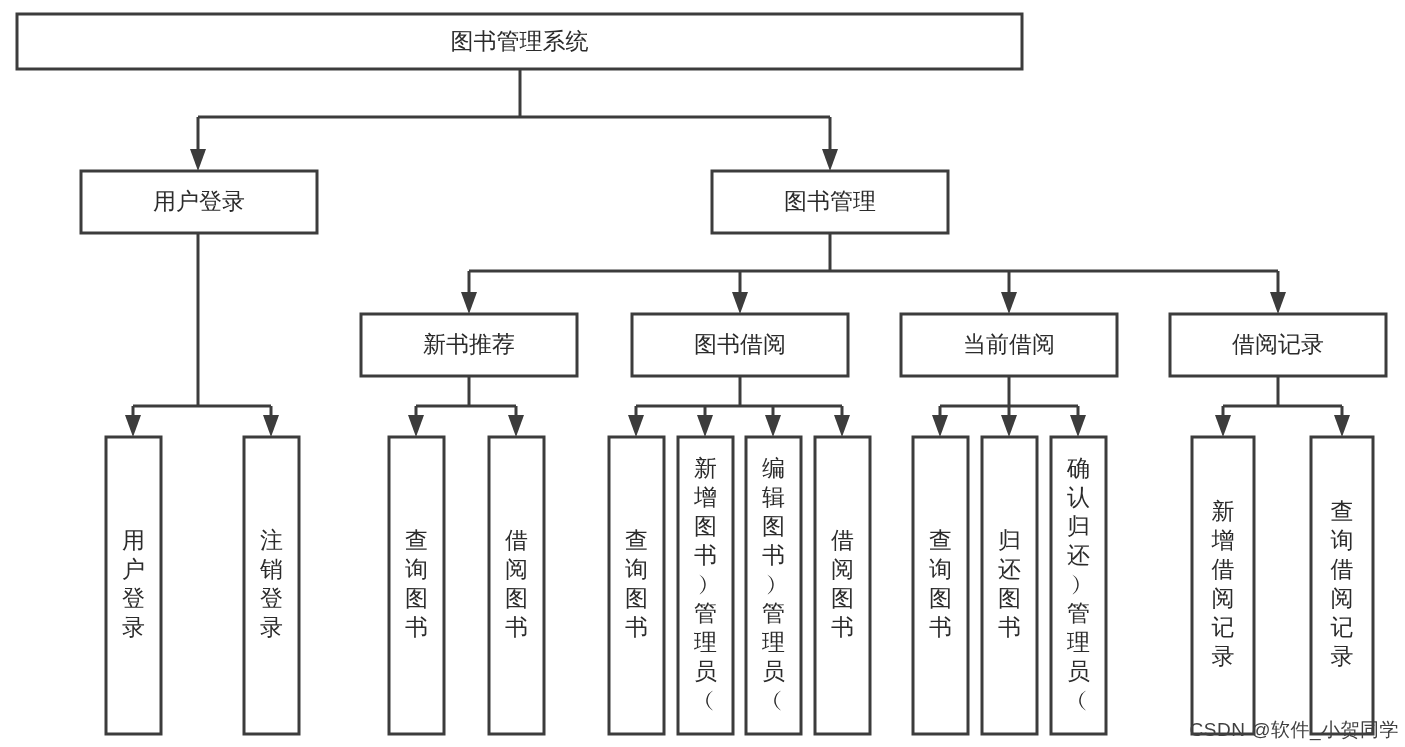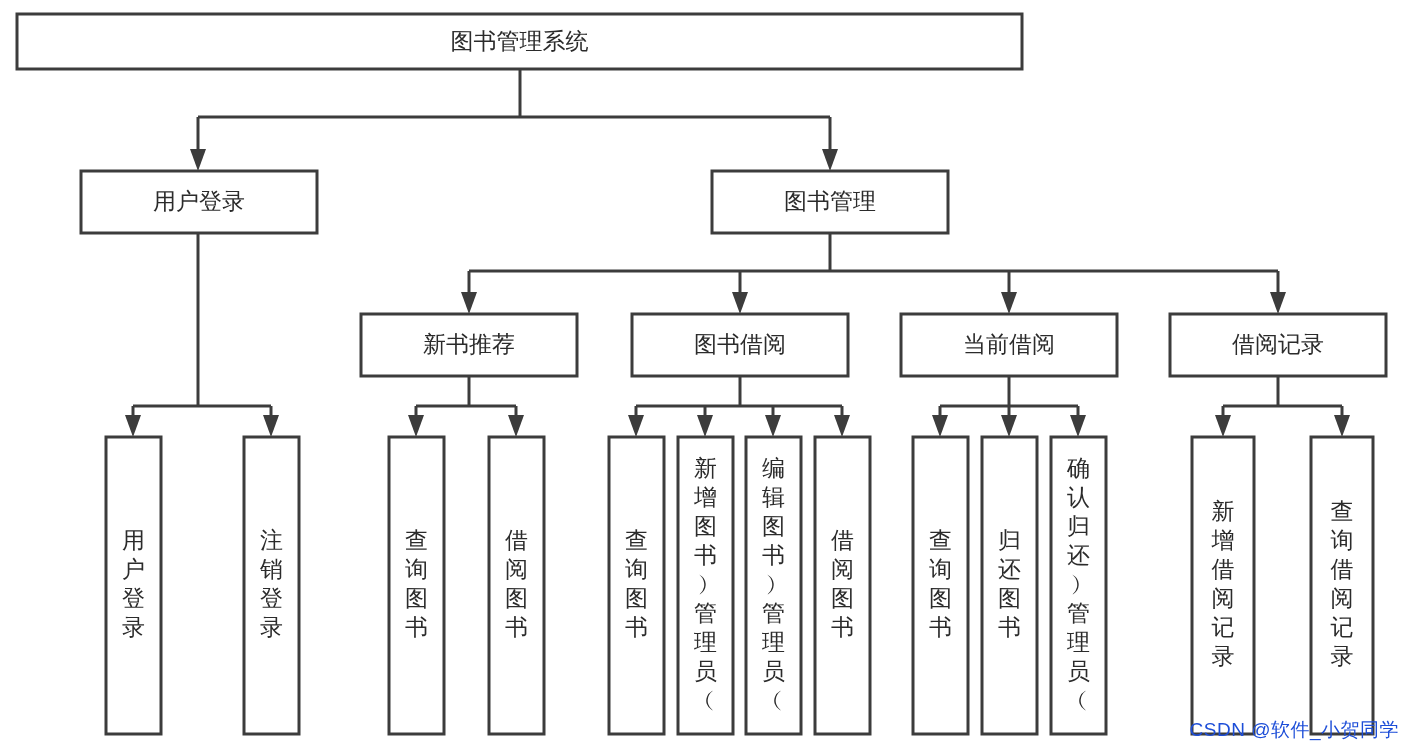--- a/index.html
+++ b/index.html
@@ -21,21 +21,21 @@
     dominant-baseline:middle;
   }
   .label-h{font-size:23px;}
   .label-v{font-size:23px;}
 
   .watermark{
     position:absolute;
     right:6px;bottom:4px;
     font-family:"Liberation Sans","DejaVu Sans",sans-serif;
     font-size:19px;
-    color:#1d4ed8;
+    color:#404040;
     letter-spacing:0.5px;
     white-space:nowrap;
     pointer-events:none;
   }
 </style>
 </head>
 <body>
 
 <div id="stage">
   <svg id="diagram" viewBox="0 0 1405 747">

